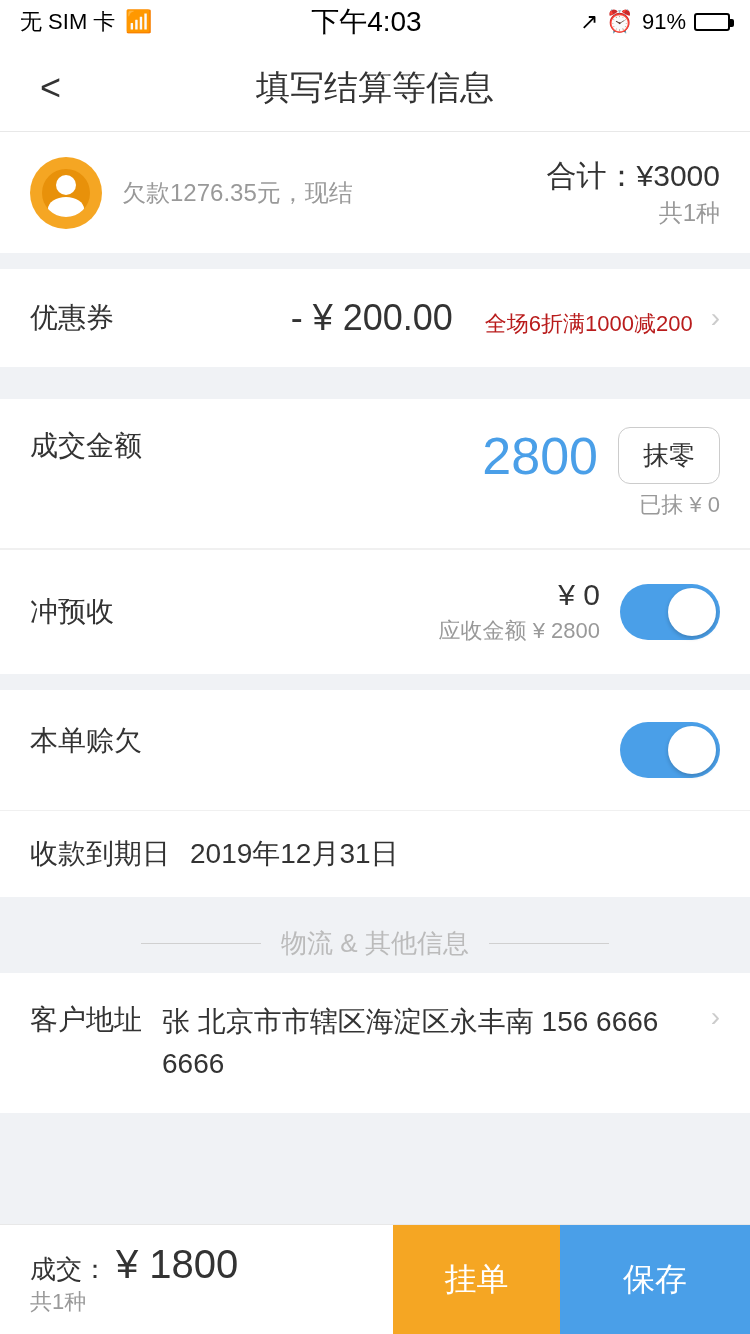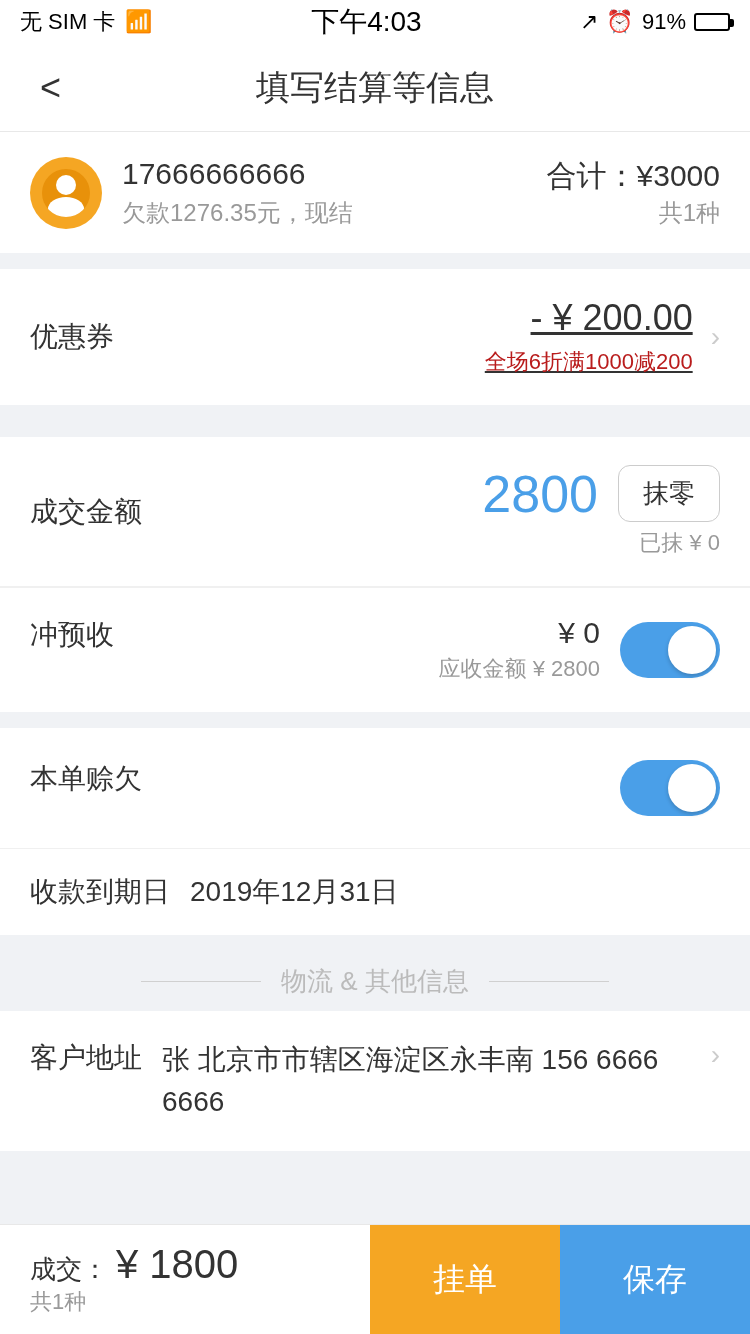--- a/index.html
+++ b/index.html
@@ -122,21 +122,21 @@
     }
     .section-row {
       padding: 28px 30px;
       display: flex;
       align-items: center;
       justify-content: space-between;
       border-bottom: 1px solid #f0f0f0;
     }
     .section-row:last-child { border-bottom: none; }
     .row-label { font-size: 28px; color: #333; }
-    .row-right { display: flex; align-items: center; gap: 8px; flex-direction: column; align-items: flex-end; text-decoration: underline; }
+    .row-right { display: flex; align-items: center; gap: 32px; flex-direction: row; align-items: flex-end; }
     .discount-amount { font-size: 36px; color: #333; font-weight: 400; }
     .discount-detail { font-size: 22px; color: #b91c1c; }
     .chevron-right {
       color: #ccc;
       font-size: 28px;
       margin-left: 8px;
     }
 
     
     .gray-divider {
@@ -145,21 +145,21 @@
     }
 
     
     .amount-section {
       background: #fff;
       margin-bottom: 0;
     }
     .amount-row {
       padding: 28px 30px;
       display: flex;
-      align-items: center;
+      align-items: flex-start;
       justify-content: space-between;
       border-bottom: 1px solid #f0f0f0;
     }
     .amount-label { font-size: 28px; color: #333; }
     .amount-right { display: flex; align-items: center; gap: 20px; }
     .amount-value { font-size: 52px; color: #4a9fe8; font-weight: 500; line-height: 1; }
     .amount-sub { font-size: 22px; color: #999; text-align: right; margin-top: 6px; }
 
     .round-btn {
       border: 1px solid #ccc;
@@ -189,20 +189,21 @@
       position: absolute;
       top: 4px;
       right: 4px;
       box-shadow: 0 2px 4px rgba(0,0,0,0.2);
     }
 
     
     .charge-row {
       padding: 28px 30px;
       display: flex;
+      align-items: center;
       justify-content: space-between;
     }
     .charge-right { display: flex; align-items: center; gap: 20px; }
     .charge-value-wrap { text-align: right; }
     .charge-value { font-size: 30px; color: #333; }
     .charge-sub { font-size: 22px; color: #999; margin-top: 4px; }
 
     
     .debt-row {
       padding: 32px 30px;
@@ -282,21 +283,21 @@
       flex: 1;
       display: flex;
       flex-direction: column;
       justify-content: center;
       padding: 0 30px;
     }
     .bottom-deal { font-size: 26px; color: #333; }
     .bottom-amount { font-size: 40px; color: #333; font-weight: 500; }
     .bottom-count { font-size: 22px; color: #999; }
     .bottom-btn-hang {
-      width: 190px;
+      width: 167px;
       background: #f5a623;
       display: flex;
       align-items: center;
       justify-content: center;
       font-size: 32px;
       color: #fff;
       cursor: pointer;
     }
     .bottom-btn-save {
       width: 190px;
@@ -335,21 +336,20 @@
 </div>
 
 <div class="content">
 
   <div class="user-card">
     <div class="user-left">
       <div class="avatar">
         <div class="avatar-icon"></div>
       </div>
       <div class="user-info">
-        <span class="user-phone">17666666666</span>
         <span class="user-debt">欠款1276.35元，现结</span>
       </div>
     </div>
     <div class="user-right">
       <div class="total-amount">合计：¥3000</div>
       <div class="total-count">共1种</div>
     </div>
   </div>
 
   <div class="section">

